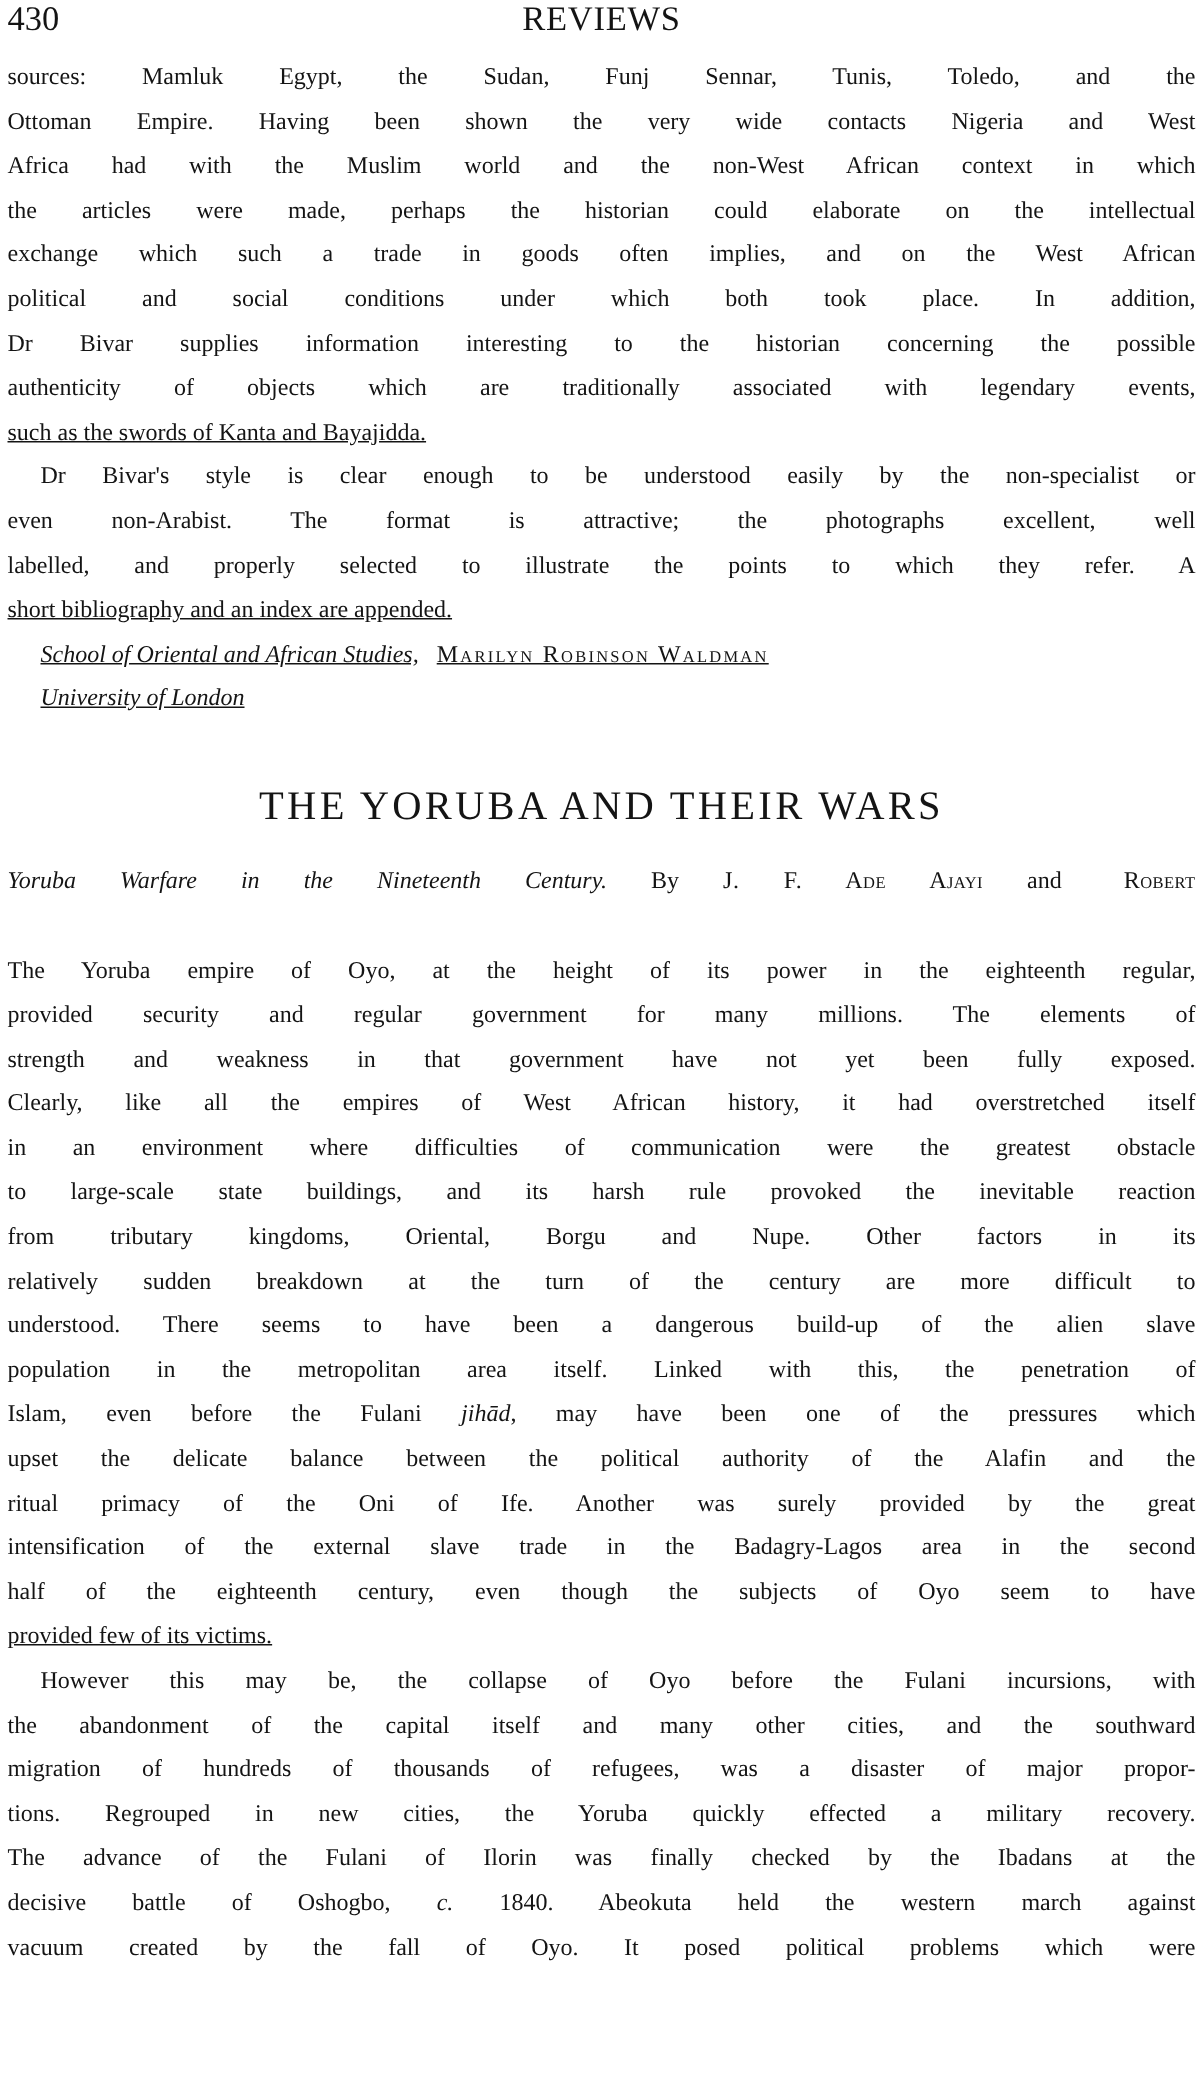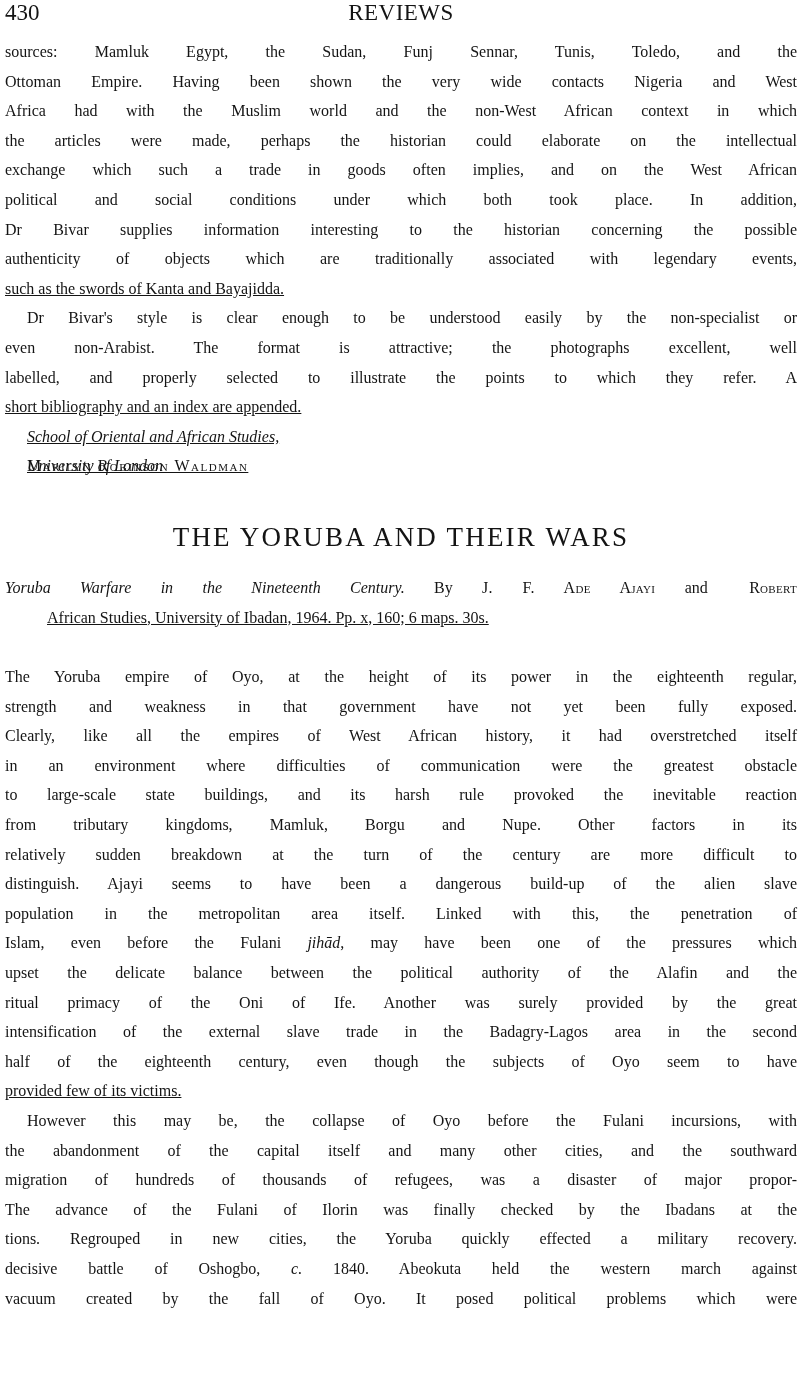--- a/index.html
+++ b/index.html
@@ -64,21 +64,20 @@
     .sc {
       font-variant: small-caps;
       letter-spacing: 1.5px;
     }
     .it {
       font-style: italic;
     }
     .signoff {
       display: flex;
       align-items: baseline;
-      flex-direction: column;
     }
     .title-block {
       font-size: 27px;
       letter-spacing: 2.2px;
       text-align: center;
       height: 40px;
       line-height: 40px;
     }
     .spacer-s { height: 10px; }
     .spacer-m { height: 34px; }
@@ -129,47 +128,47 @@
   <div class="spacer-s" style="height:16px;"></div>
 
   <div>
     <span class="line">
       <span class="it">Yoruba Warfare in the Nineteenth Century.</span>
       <span>By</span>
       <span class="sc" style="letter-spacing:0.3px;">J. F. Ade Ajayi</span>
       <span>and</span>
       <span class="sc" style="letter-spacing:0.3px;margin-left:12px;">Robert</span>
     </span>
-    <span class="line last hang">African Studies, University of Ibadan, 1964. Pp. x, 160; 6 maps. 30s.</span>
   </div>
 
   <div class="spacer-m" style="height:30px;"></div>
 
   <div>
     <span class="line">The Yoruba empire of Oyo, at the height of its power in the eighteenth regular,</span>
+    <span class="line">provided security and regular government for many millions. The elements of</span>
     <span class="line">strength and weakness in that government have not yet been fully exposed.</span>
     <span class="line">Clearly, like all the empires of West African history, it had overstretched itself</span>
     <span class="line">in an environment where difficulties of communication were the greatest obstacle</span>
     <span class="line">to large-scale state buildings, and its harsh rule provoked the inevitable reaction</span>
-    <span class="line">from tributary kingdoms, Mamluk, Borgu and Nupe. Other factors in its</span>
+    <span class="line">from tributary kingdoms, Oriental, Borgu and Nupe. Other factors in its</span>
     <span class="line">relatively sudden breakdown at the turn of the century are more difficult to</span>
-    <span class="line">distinguish. Ajayi seems to have been a dangerous build-up of the alien slave</span>
+    <span class="line">understood. There seems to have been a dangerous build-up of the alien slave</span>
     <span class="line">population in the metropolitan area itself. Linked with this, the penetration of</span>
     <span class="line"><span>Islam, even before the Fulani </span><span class="it">jihād</span><span>, may have been one of the pressures which</span></span>
     <span class="line">upset the delicate balance between the political authority of the Alafin and the</span>
     <span class="line">ritual primacy of the Oni of Ife. Another was surely provided by the great</span>
     <span class="line">intensification of the external slave trade in the Badagry-Lagos area in the second</span>
     <span class="line">half of the eighteenth century, even though the subjects of Oyo seem to have</span>
     <span class="line last">provided few of its victims.</span>
   </div>
 
   <div>
     <span class="line indent">However this may be, the collapse of Oyo before the Fulani incursions, with</span>
     <span class="line">the abandonment of the capital itself and many other cities, and the southward</span>
     <span class="line">migration of hundreds of thousands of refugees, was a disaster of major propor-</span>
+    <span class="line">tions. Regrouped in new cities, the Yoruba quickly effected a military recovery.</span>
     <span class="line">The advance of the Fulani of Ilorin was finally checked by the Ibadans at the</span>
-    <span class="line">tions. Regrouped in new cities, the Yoruba quickly effected a military recovery.</span>
     <span class="line"><span>decisive battle of Oshogbo, </span><span class="it">c.</span><span> 1840. Abeokuta held the western march against</span></span>
     <span class="line">vacuum created by the fall of Oyo. It posed political problems which were</span>
 
   </div>
 
 </div>
 
 </body></html>

